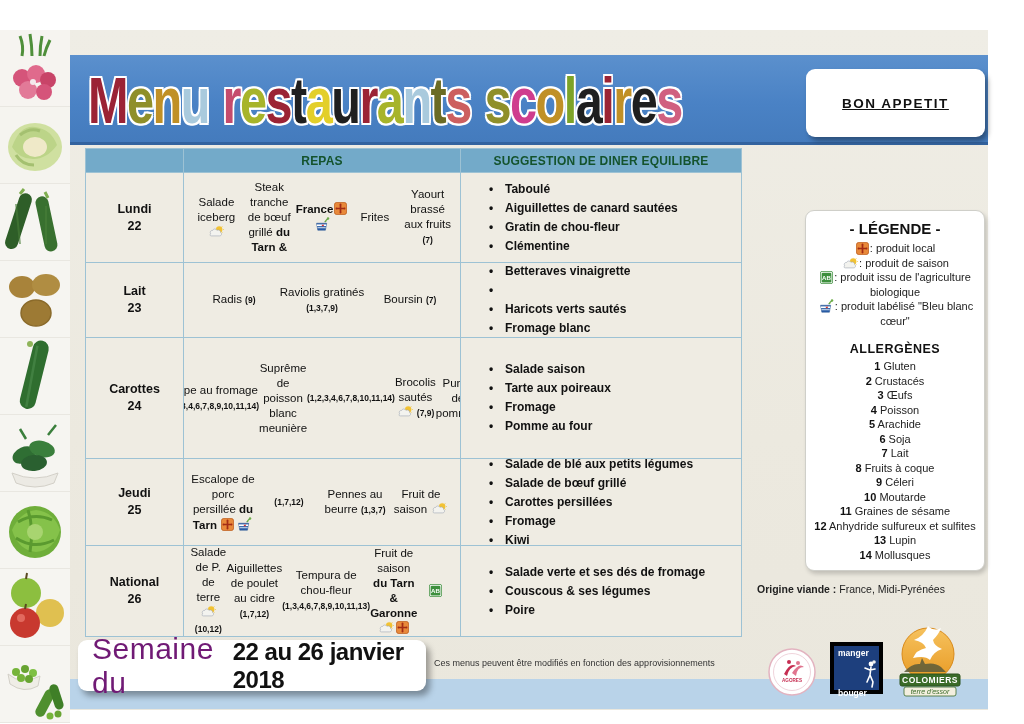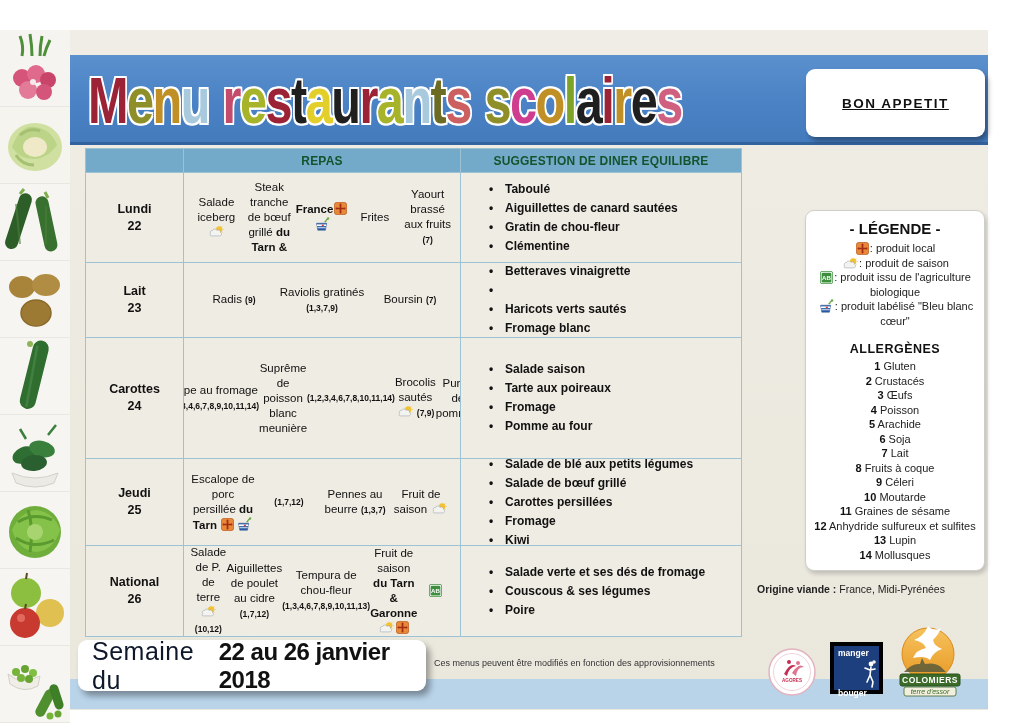--- a/index.html
+++ b/index.html
@@ -69,21 +69,21 @@
   #origin { position:absolute; left:757px; top:583px; width:235px; font-size:10.5px; color:#222; }
   #origin b { font-weight:bold; }
 
   
   #footer-band { position:absolute; left:70px; top:679px; width:918px; height:30px; background:#b9d3e9; }
 
   
   #week-box { position:absolute; left:78px; top:640px; width:348px; height:51px; background:#fff;
             border-radius:9px; box-shadow:4px 5px 6px rgba(0,0,0,.35); display:flex; align-items:center;
             padding-left:14px; z-index:3; }
-  #week-box .wprefix { font-size:25px; font-weight:400; color:#0f172a; letter-spacing:.5px; }
+  #week-box .wprefix { font-size:30px; font-weight:400; color:#701a75; letter-spacing:.5px; }
   #week-box .wdates { font-size:24px; font-weight:bold; color:#111; margin-left:1px; letter-spacing:-.5px; }
 
   
   #disclaimer { position:absolute; left:434px; top:658px; width:300px; font-size:9px; color:#333; z-index:2; }
 
   
   #logos { position:absolute; left:764px; top:620px; width:224px; height:92px; z-index:3; }
   .logo { position:absolute; }
   #logo-agores { left:4px; top:28px; }
   #logo-mangerbouger { left:66px; top:22px; width:53px; height:52px; background:#1d3f7d; border:4px solid #000000;

